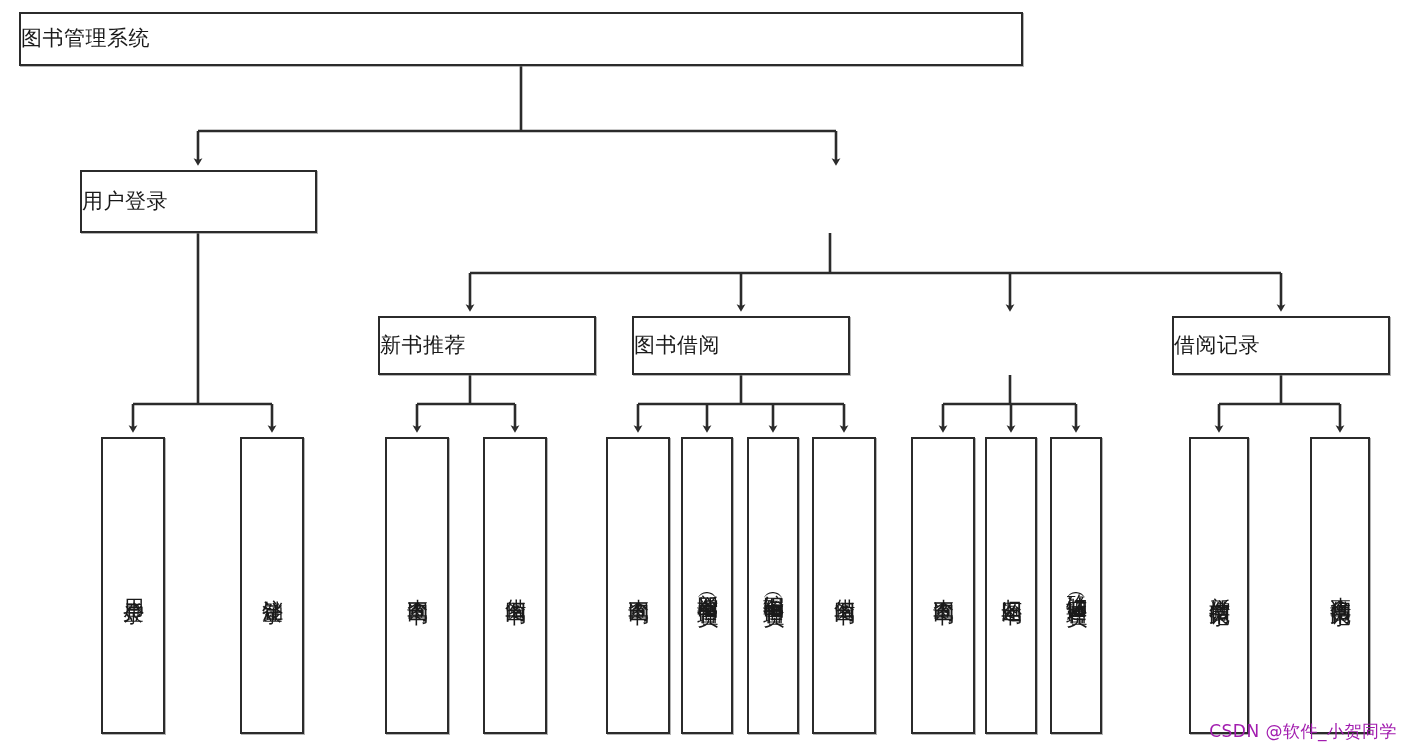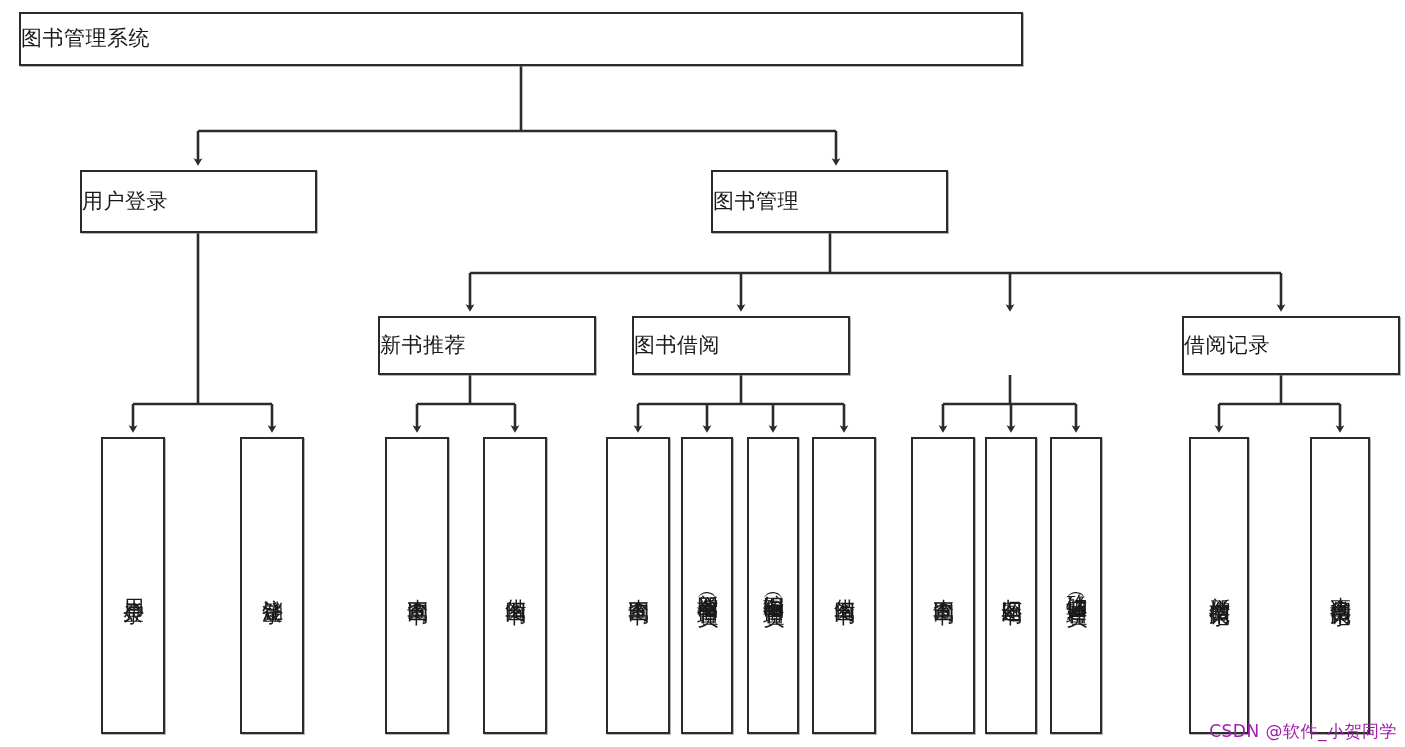--- a/index.html
+++ b/index.html
@@ -73,31 +73,28 @@
     </g>
   </svg>
 
   <div class="node" id="n-root" style="left: 19px; top: 12px; width: 1004px; height: 54px;">
     <span class="label">图书管理系统</span>
   </div>
 
   <div class="node" id="n-l2-0" style="left: 80px; top: 170px; width: 237px; height: 63px;">
     <span class="label">用户登录</span>
   </div>
-  <div class="node" id="n-l2-1" style="left: 711px; top: 170px; width: 237px; height: 63px;">
-    <span class="label">图书管理</span>
-  </div>
 
   <div class="node" id="n-l3-0" style="left: 378px; top: 316px; width: 218px; height: 59px;">
     <span class="label">新书推荐</span>
   </div>
   <div class="node" id="n-l3-1" style="left: 632px; top: 316px; width: 218px; height: 59px;">
     <span class="label">图书借阅</span>
   </div>
-  <div class="node" id="n-l3-3" style="left: 1172px; top: 316px; width: 218px; height: 59px; margin-left: 10px;">
+  <div class="node" id="n-l3-3" style="left: 1172px; top: 316px; width: 218px; height: 59px;">
     <span class="label">借阅记录</span>
   </div>
 
   <div class="node vert" id="n-lf-0" style="left: 101px; top: 437px; width: 64px; height: 297px;">
     <span class="label">用户登录</span>
   </div>
   <div class="node vert" id="n-lf-1" style="left: 240px; top: 437px; width: 64px; height: 297px;">
     <span class="label">注销登录</span>
   </div>
   <div class="node vert" id="n-lf-2" style="left: 385px; top: 437px; width: 64px; height: 297px;">

